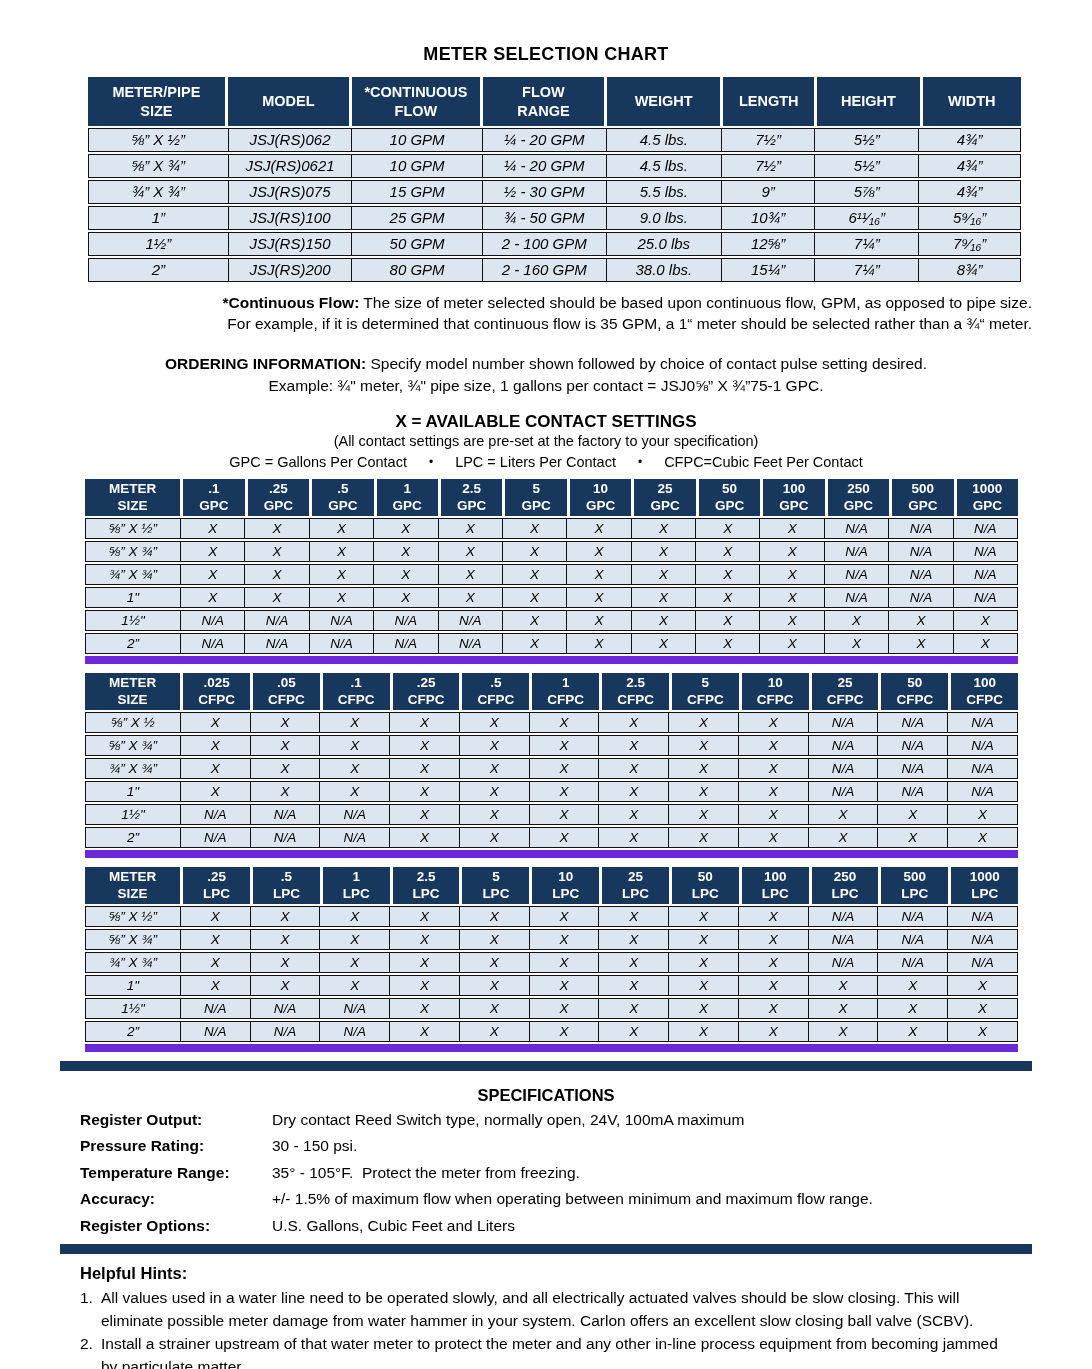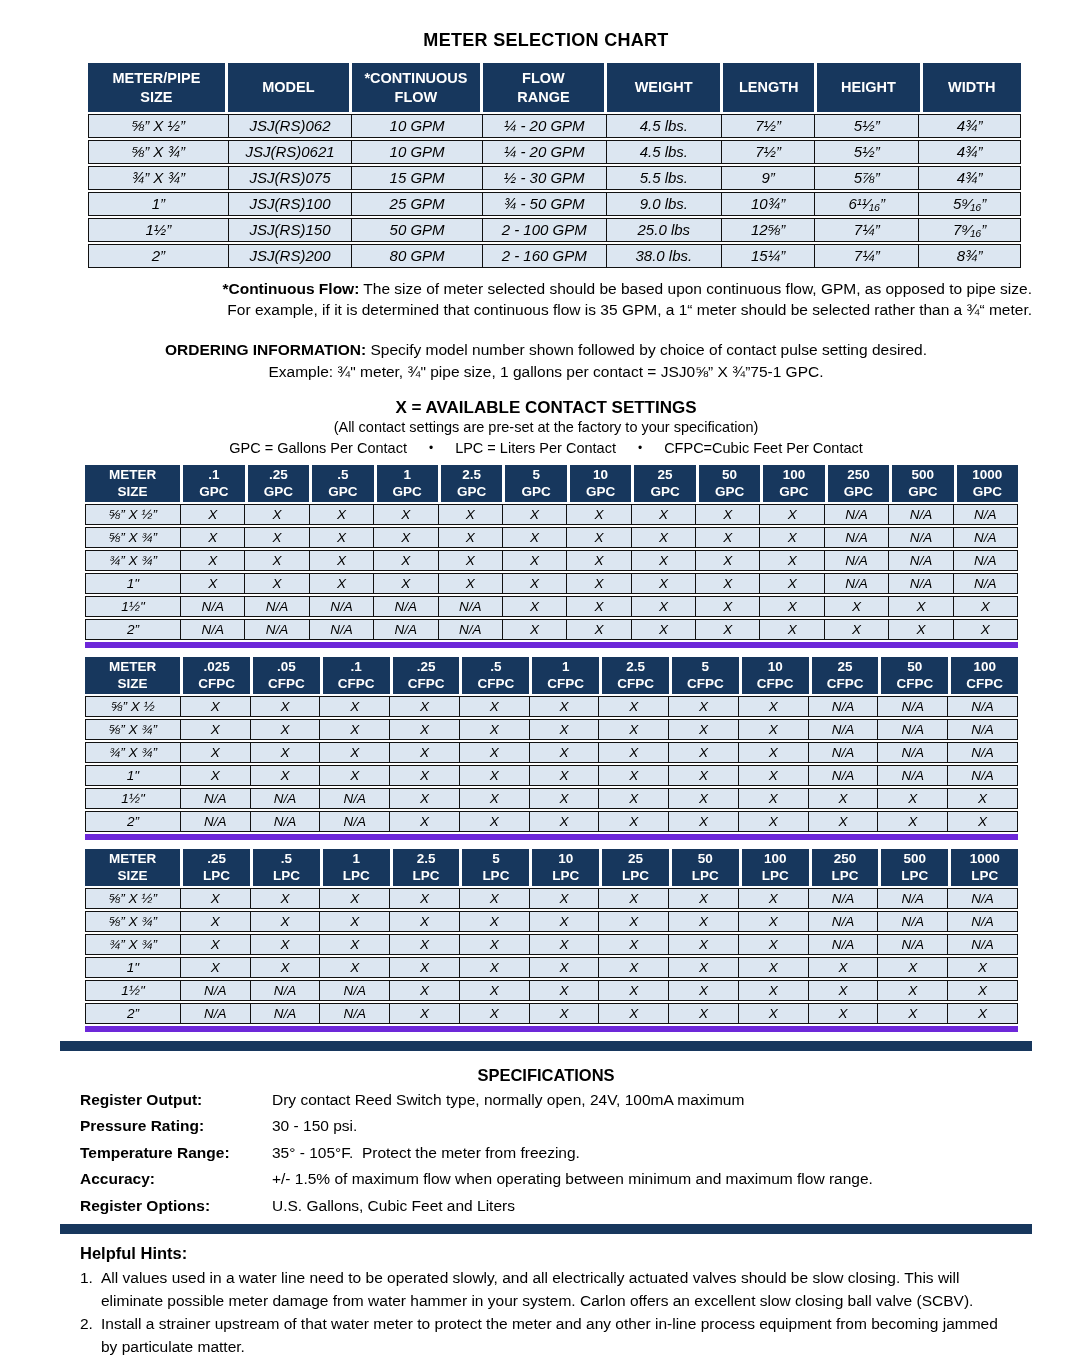--- a/index.html
+++ b/index.html
@@ -8,21 +8,21 @@
     width: 1092px; height: 1369px;
     font-family: "Liberation Sans", sans-serif;
     color: #000;
     overflow: hidden;
   }
   .page { width: 1092px; height: 1369px; overflow: hidden; position: relative; }
   .content { padding: 0 60px; }
 
   h1.title {
     text-align: center; font-size: 18px; font-weight: bold;
-    padding-top: 30px; letter-spacing: .3px;
+    padding-top: 30px; letter-spacing: .3px; margin-top: 14px;
   }
 
   
   .sel-table { width: 933px; margin: 12px auto 0 28px; }
   .t-head { display: flex; }
   .t-head .hc {
     background: var(--navy); color: #fff; font-weight: bold; font-size: 14.5px;
     display: flex; flex-direction: column; align-items: center; justify-content: center;
     height: 49px; margin-right: 3px; line-height: 1.25; text-align: center;
   }
@@ -48,21 +48,21 @@
   h2.cs-heading { text-align: center; font-size: 17px; font-weight: bold; margin-top: 14px; }
   .cs-sub { text-align: center; font-size: 14.5px; margin-top: 1px; }
   .cs-legend { text-align: center; font-size: 14.5px; margin-top: 5px; }
   .cs-legend .sep { display: inline-block; margin: 0 22px; font-size: 12px; vertical-align: 1px; }
 
   .x-table { width: 933px; margin: 9px auto 0 25px; }
   .x-table .t-head .hc { height: 37px; font-size: 13.5px; line-height: 1.3; }
   .x-table .t-row .tc { height: 19px; line-height: 19px; font-size: 13.5px; }
   .x-table .size-col { width: 10.2%; }
   .x-table .data-col { flex: 1; }
-  .x-table { border-bottom: 6px solid #6d28d9; padding-bottom: 2px; }
+  .x-table { border-bottom: 8px solid #6d28d9; padding-bottom: 2px; }
 
   
   .bar { height: 10px; background: var(--navy); margin-top: 9px; }
   h2.spec-heading { text-align: center; font-size: 16.5px; font-weight: bold; margin-top: 15px; }
   .spec-list { margin: 6px 0 0 20px; }
   .spec-row { display: flex; font-size: 15.5px; line-height: 1.1; margin-bottom: 9.5px; }
   .spec-label { width: 192px; font-weight: bold; flex: none; }
   .spec-value { flex: 1; white-space: pre-wrap; }
   .spec-list + .bar { margin-top: 2px; }
 

